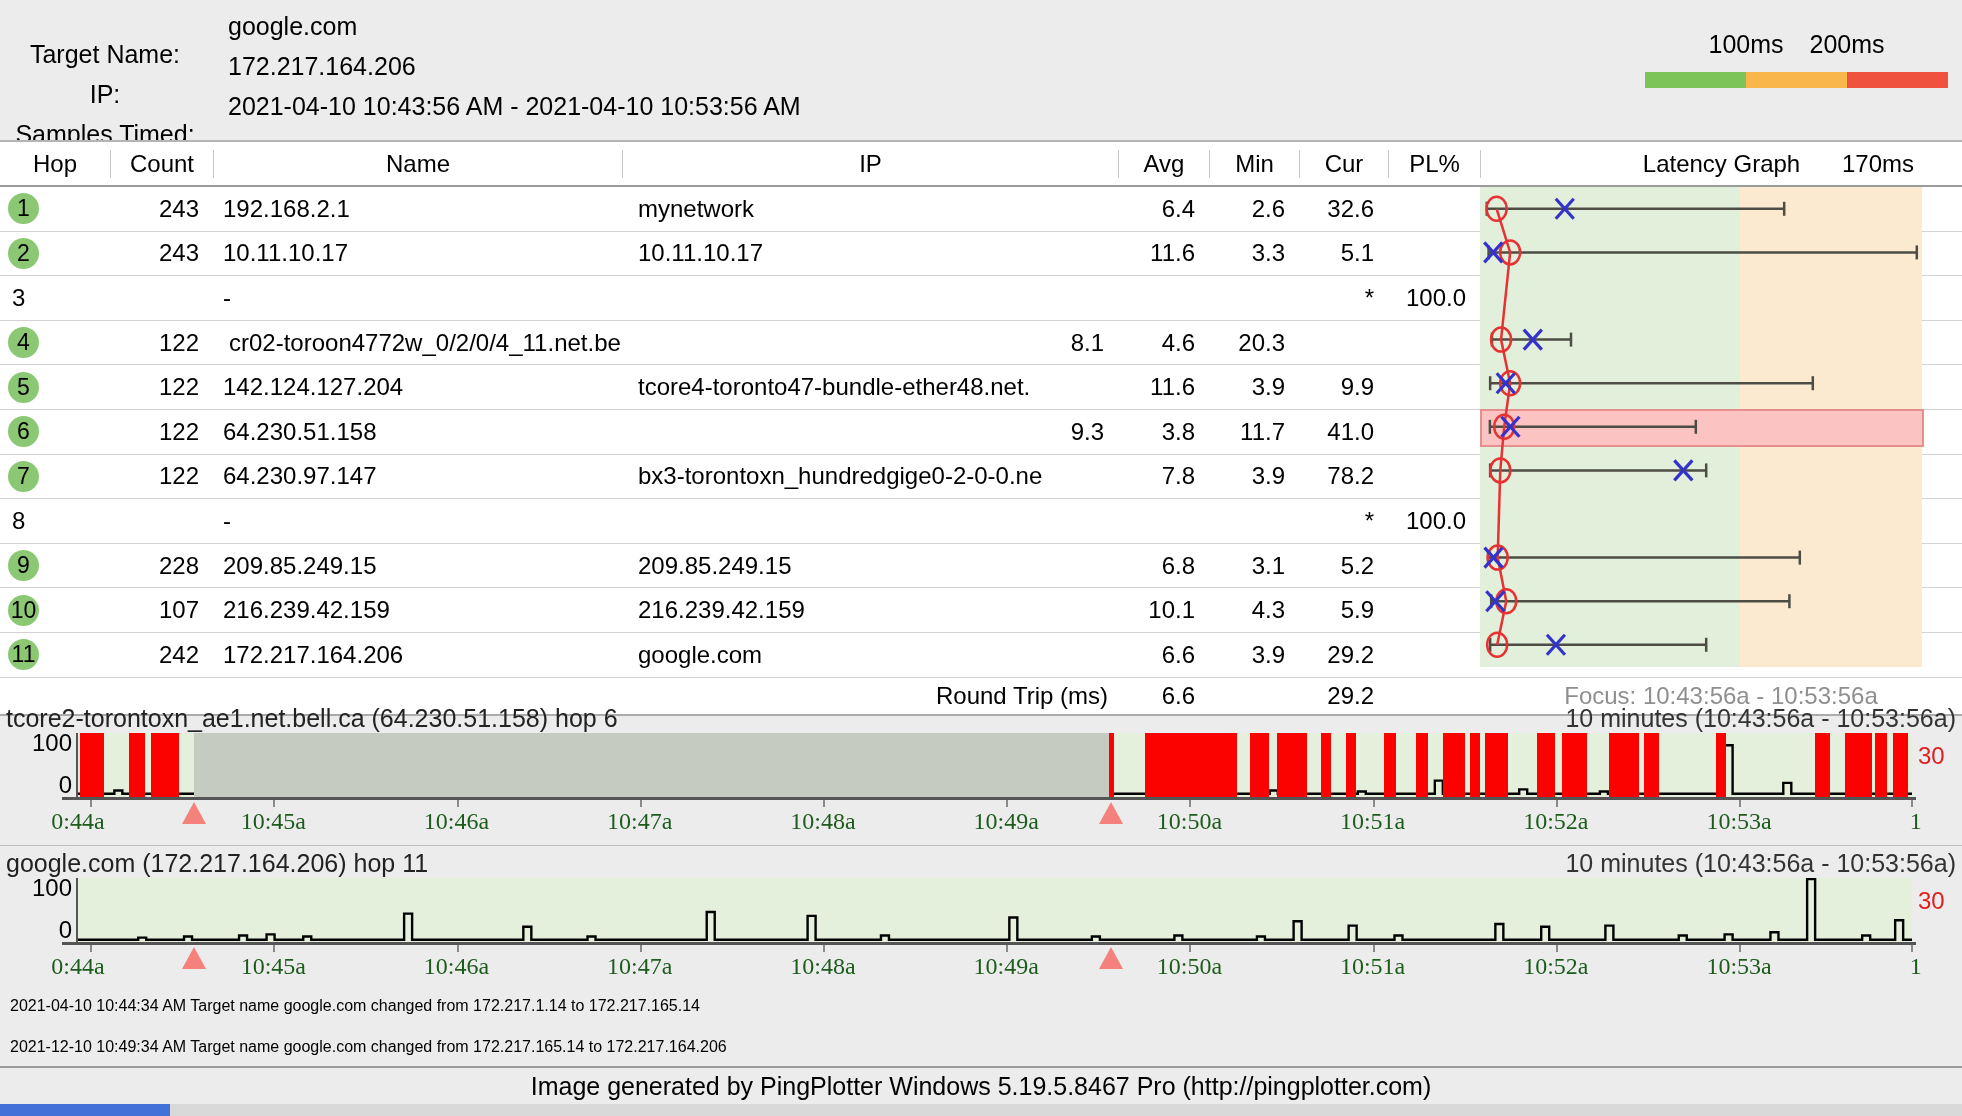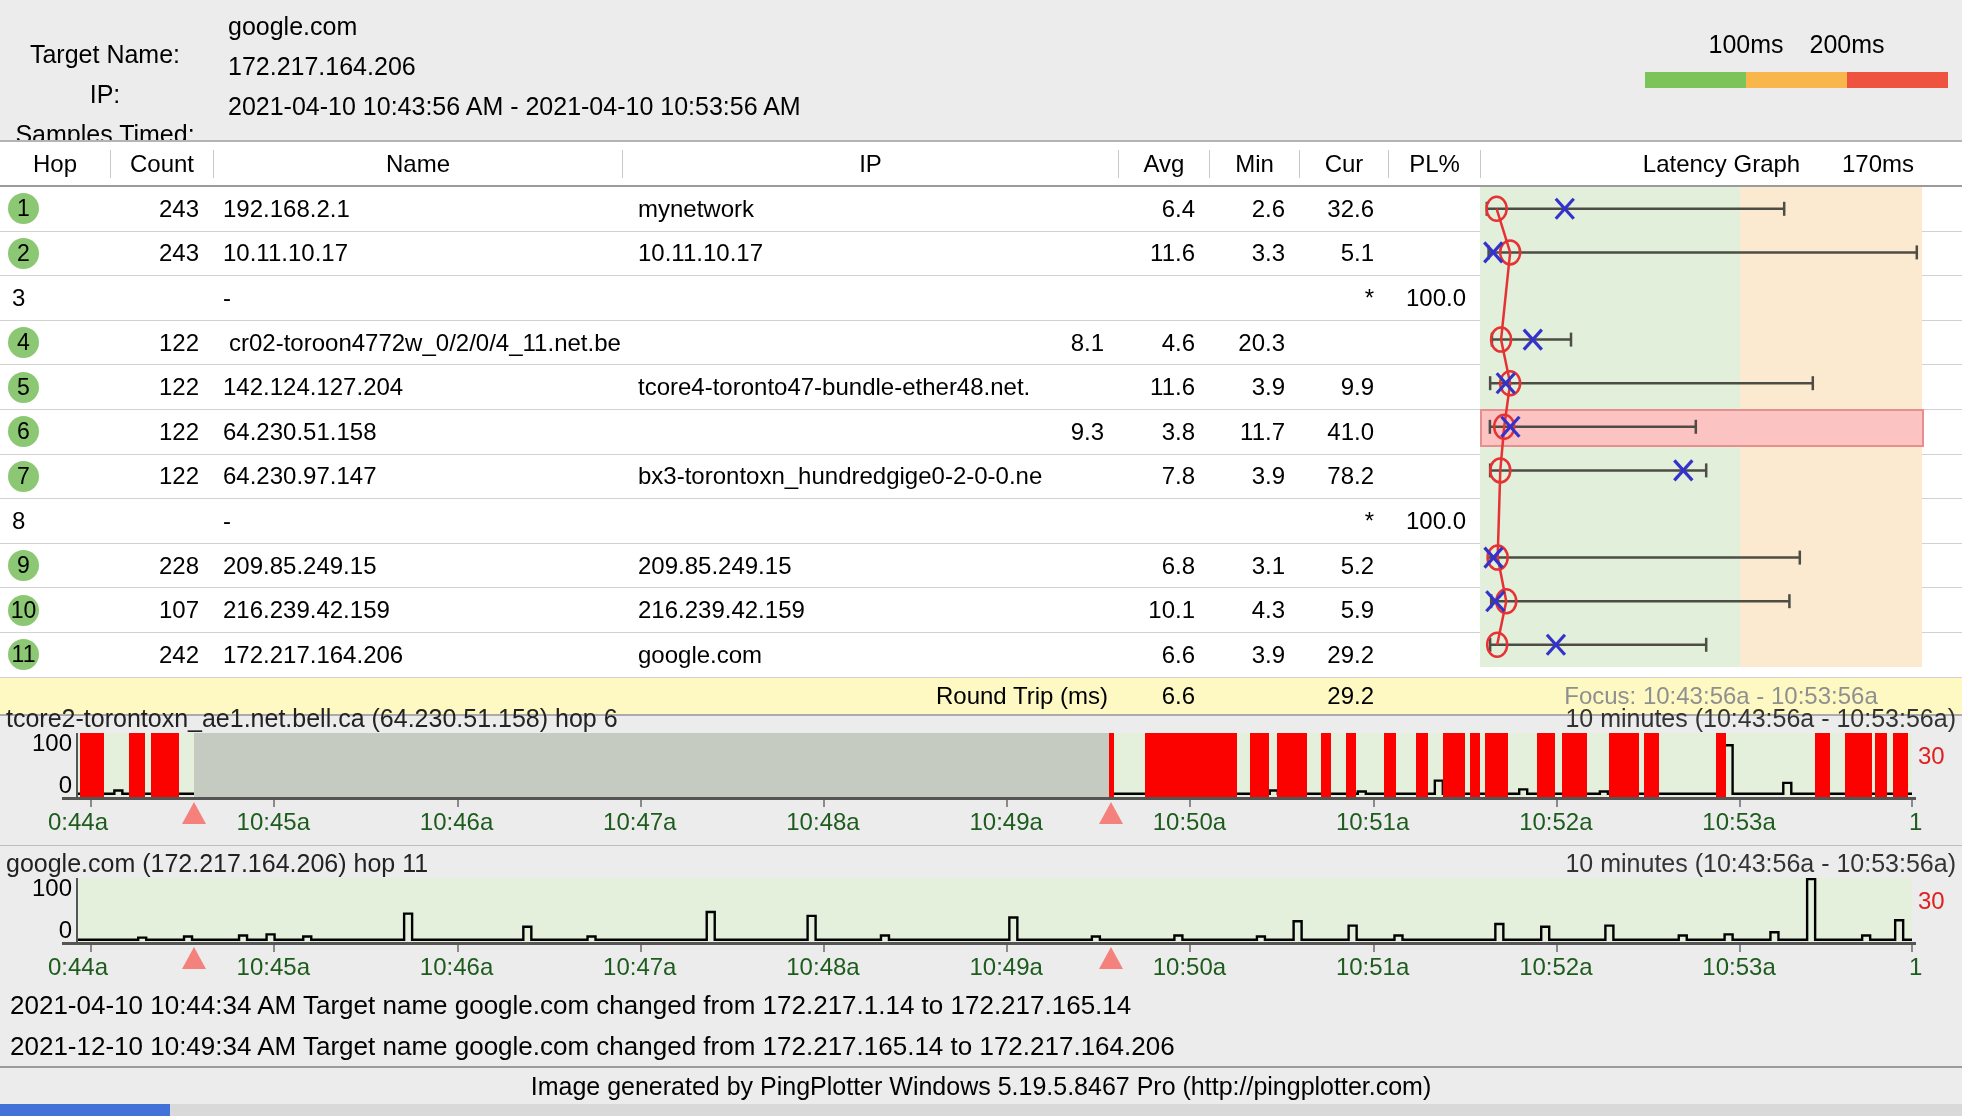--- a/index.html
+++ b/index.html
@@ -40,48 +40,48 @@
   .c-name{padding-left:16px;}
   
   .graph-overlay{position:absolute;right:0;top:0;width:482px;pointer-events:none;}
   .g-green{position:absolute;left:0;top:0;bottom:0;width:260px;background:var(--lat-green,#e2efdb);}
   .g-orange{position:absolute;left:260px;top:0;bottom:0;width:182px;background:var(--lat-orange,#fcead0);}
   .g-highlight{position:absolute;left:0;width:440px;background:#fcc3c3;border:2px solid #e78f8f;}
   .g-svg{position:absolute;left:0;top:0;}
 
   
   .sumrow{display:grid;grid-template-columns:110px 103px 409px 496px 91px 90px 89px 92px 482px;
-          height:36px;background:#fef9c3;border-bottom:2px solid #ababab;font-size:24px;align-items:center;}
+          height:36px;background:#ffffff;border-bottom:2px solid #ababab;font-size:24px;align-items:center;}
   .sumrow .rt{text-align:right;padding-right:10px;grid-column:4;}
   .sumrow .focus{grid-column:9;text-align:center;color:#8f8f8f;}
 
   
   .timeline{position:relative;width:1962px;height:145px;}
   .tl-titlerow{position:relative;height:33px;font-size:25px;}
   .tl-title{position:absolute;left:6px;bottom:0;color:#222;}
   .tl-range{position:absolute;right:6px;bottom:0;color:#333;}
   .tl-plot{position:absolute;left:78px;top:33px;width:1834px;height:64px;background:var(--tl-green,#e4f0dc);}
   .tl-yaxis{position:absolute;left:76px;top:33px;width:2px;height:64px;background:#555;}
   .tl-base{position:absolute;left:62px;top:97px;width:1854px;height:3px;background:#555;}
   .tl-y100,.tl-y0{position:absolute;width:70px;text-align:right;font-size:24px;left:2px;}
   .tl-right30{position:absolute;left:1918px;top:42px;font-size:24px;color:#e02020;}
   .tl-sel{position:absolute;top:0;bottom:0;background:#c6cbc2;}
   .tl-bar{position:absolute;top:0;bottom:0;background:#fb0200;}
   .tl-line{position:absolute;left:0;top:0;width:100%;height:100%;}
   .tl-axisstrip{position:absolute;left:78px;top:100px;width:1834px;height:40px;}
   .tl-tick{position:absolute;top:0;width:2px;height:7px;background:#8a8a8a;}
-  .tl-lab{position:absolute;top:8px;transform:translateX(-50%);font-size:24px;color:var(--timecol,#1d5c1d);white-space:nowrap;}
+  .tl-lab{position:absolute;top:8px;transform:translateX(-50%);font-size:24px;color:var(--timecol,#1d5c1d);white-space:nowrap;font-family:Liberation Serif, serif;}
   .tl-tri{position:absolute;top:2px;width:0;height:0;transform:translateX(-50%);
           border-left:12px solid transparent;border-right:12px solid transparent;
           border-bottom:22px solid var(--tri,#f4817c);}
 
   .divider1{position:absolute;left:0;top:845px;width:1962px;height:1px;background:#bdbdbd;}
 
   
-  .events{position:absolute;left:0;top:985px;width:1857px;font-size:26px;}
+  .events{position:absolute;left:0;top:985px;width:1857px;font-size:16px;}
   .eventline{height:41px;display:flex;align-items:center;padding-left:10px;}
   .footerline{position:absolute;left:0;top:1066px;width:1962px;border-top:2px solid #9b9b9b;
               height:36px;display:flex;align-items:center;justify-content:center;font-size:25px;}
   .bottombar{position:absolute;left:0;top:1104px;width:1962px;height:12px;background:#d9d9d9;}
   .bluebar{position:absolute;left:0;top:0;width:170px;height:12px;background:#4272d8;}
 </style>
 </head>
 <body style="--page-bg: #ececec; --badge: #8cc873; --lat-green: #e2efdb; --lat-orange: #fcead0; --tl-green: #e4f0dc; --timecol: #1d5c1d; --tri: #f4817c;">
 
 <div class="app">

